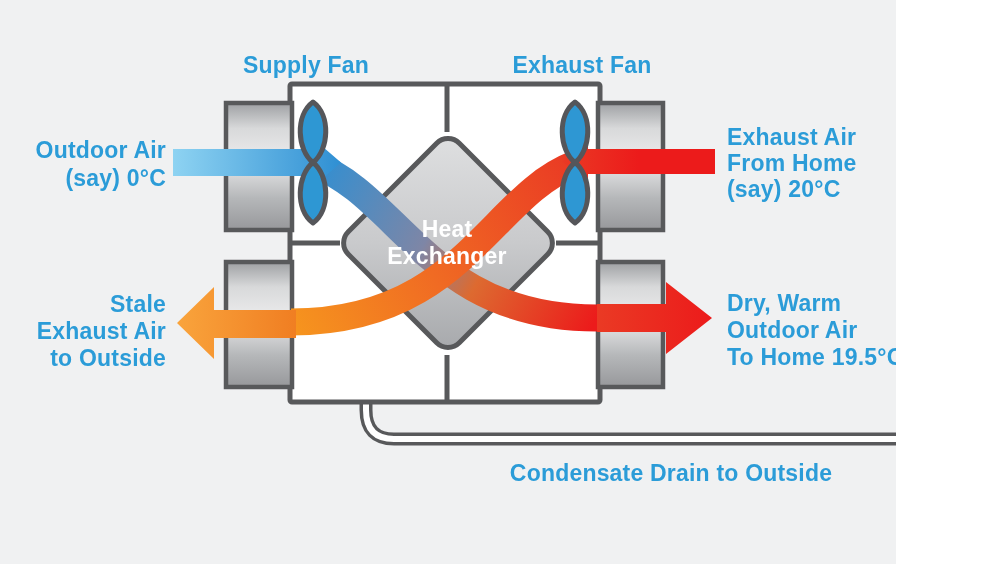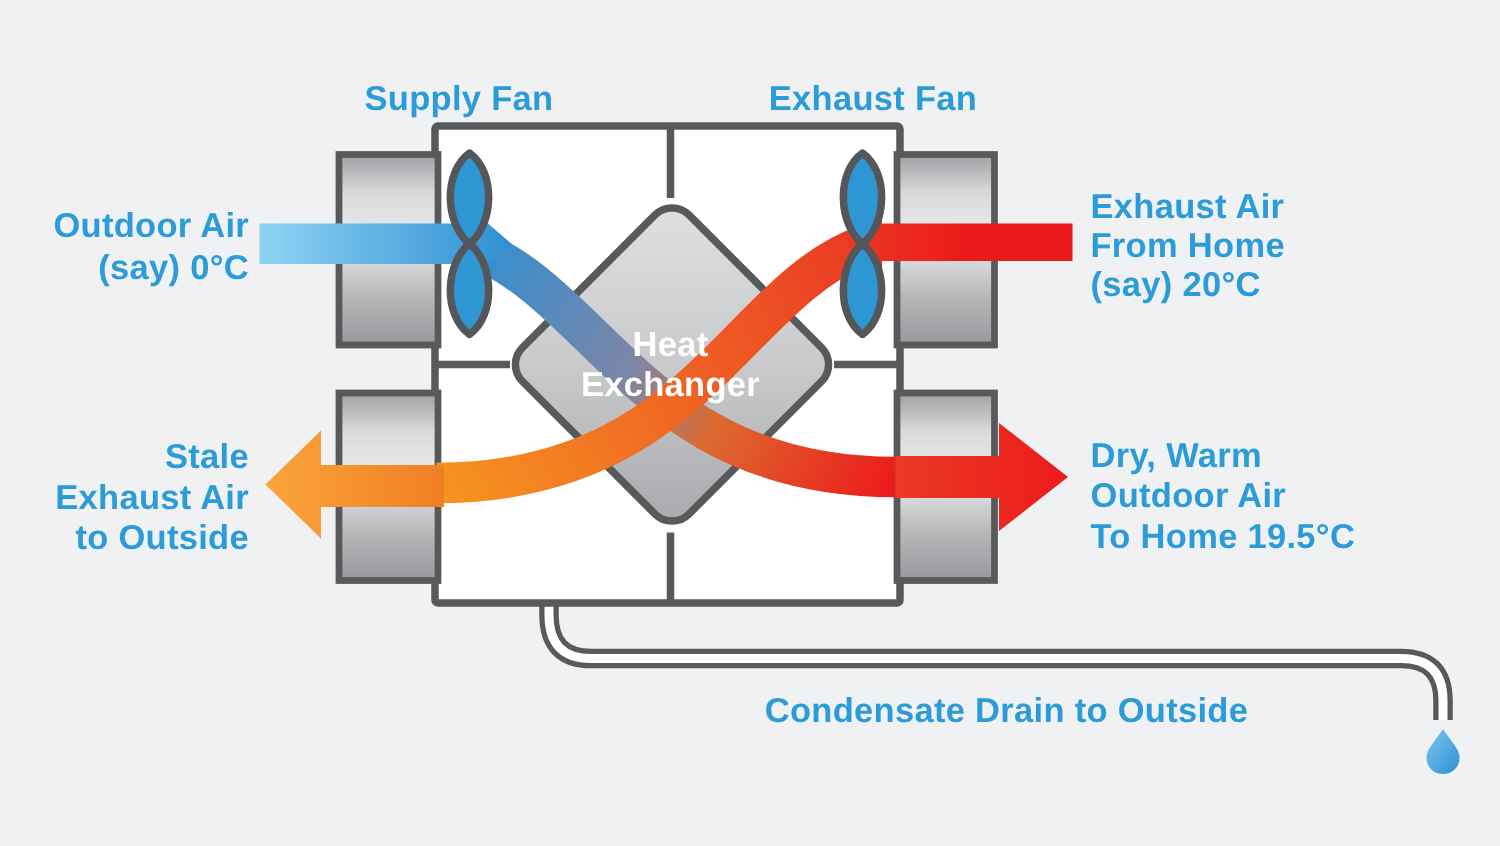--- a/index.html
+++ b/index.html
@@ -1,16 +1,16 @@
 <!DOCTYPE html>
 <html><head>
 <meta charset="utf-8">
 <style>
   html,body{margin:0;padding:0;}
-  .stage{position:relative;width:1000px;height:564px;overflow:hidden;font-family:"Liberation Sans",sans-serif;}
+  .stage{position:relative;width:896px;height:564px;overflow:hidden;font-family:"Liberation Sans",sans-serif;}
   svg{display:block;}
   .outline{stroke:#58595B;}
   .box-fill{fill:#FFFFFF;}
   .pipe-outer{fill:none;stroke:#58595B;stroke-width:13;}
   .pipe-inner{fill:none;stroke:#FFFFFF;stroke-width:6;}
   .flow-curve{fill:none;stroke-width:27;}
   .fan{stroke:#55565A;stroke-width:5;stroke-linejoin:round;}
   text{font-family:"Liberation Sans",sans-serif;font-weight:700;font-size:23px;letter-spacing:0.2px;}
   .t-mid{text-anchor:middle;}
   .t-end{text-anchor:end;}

